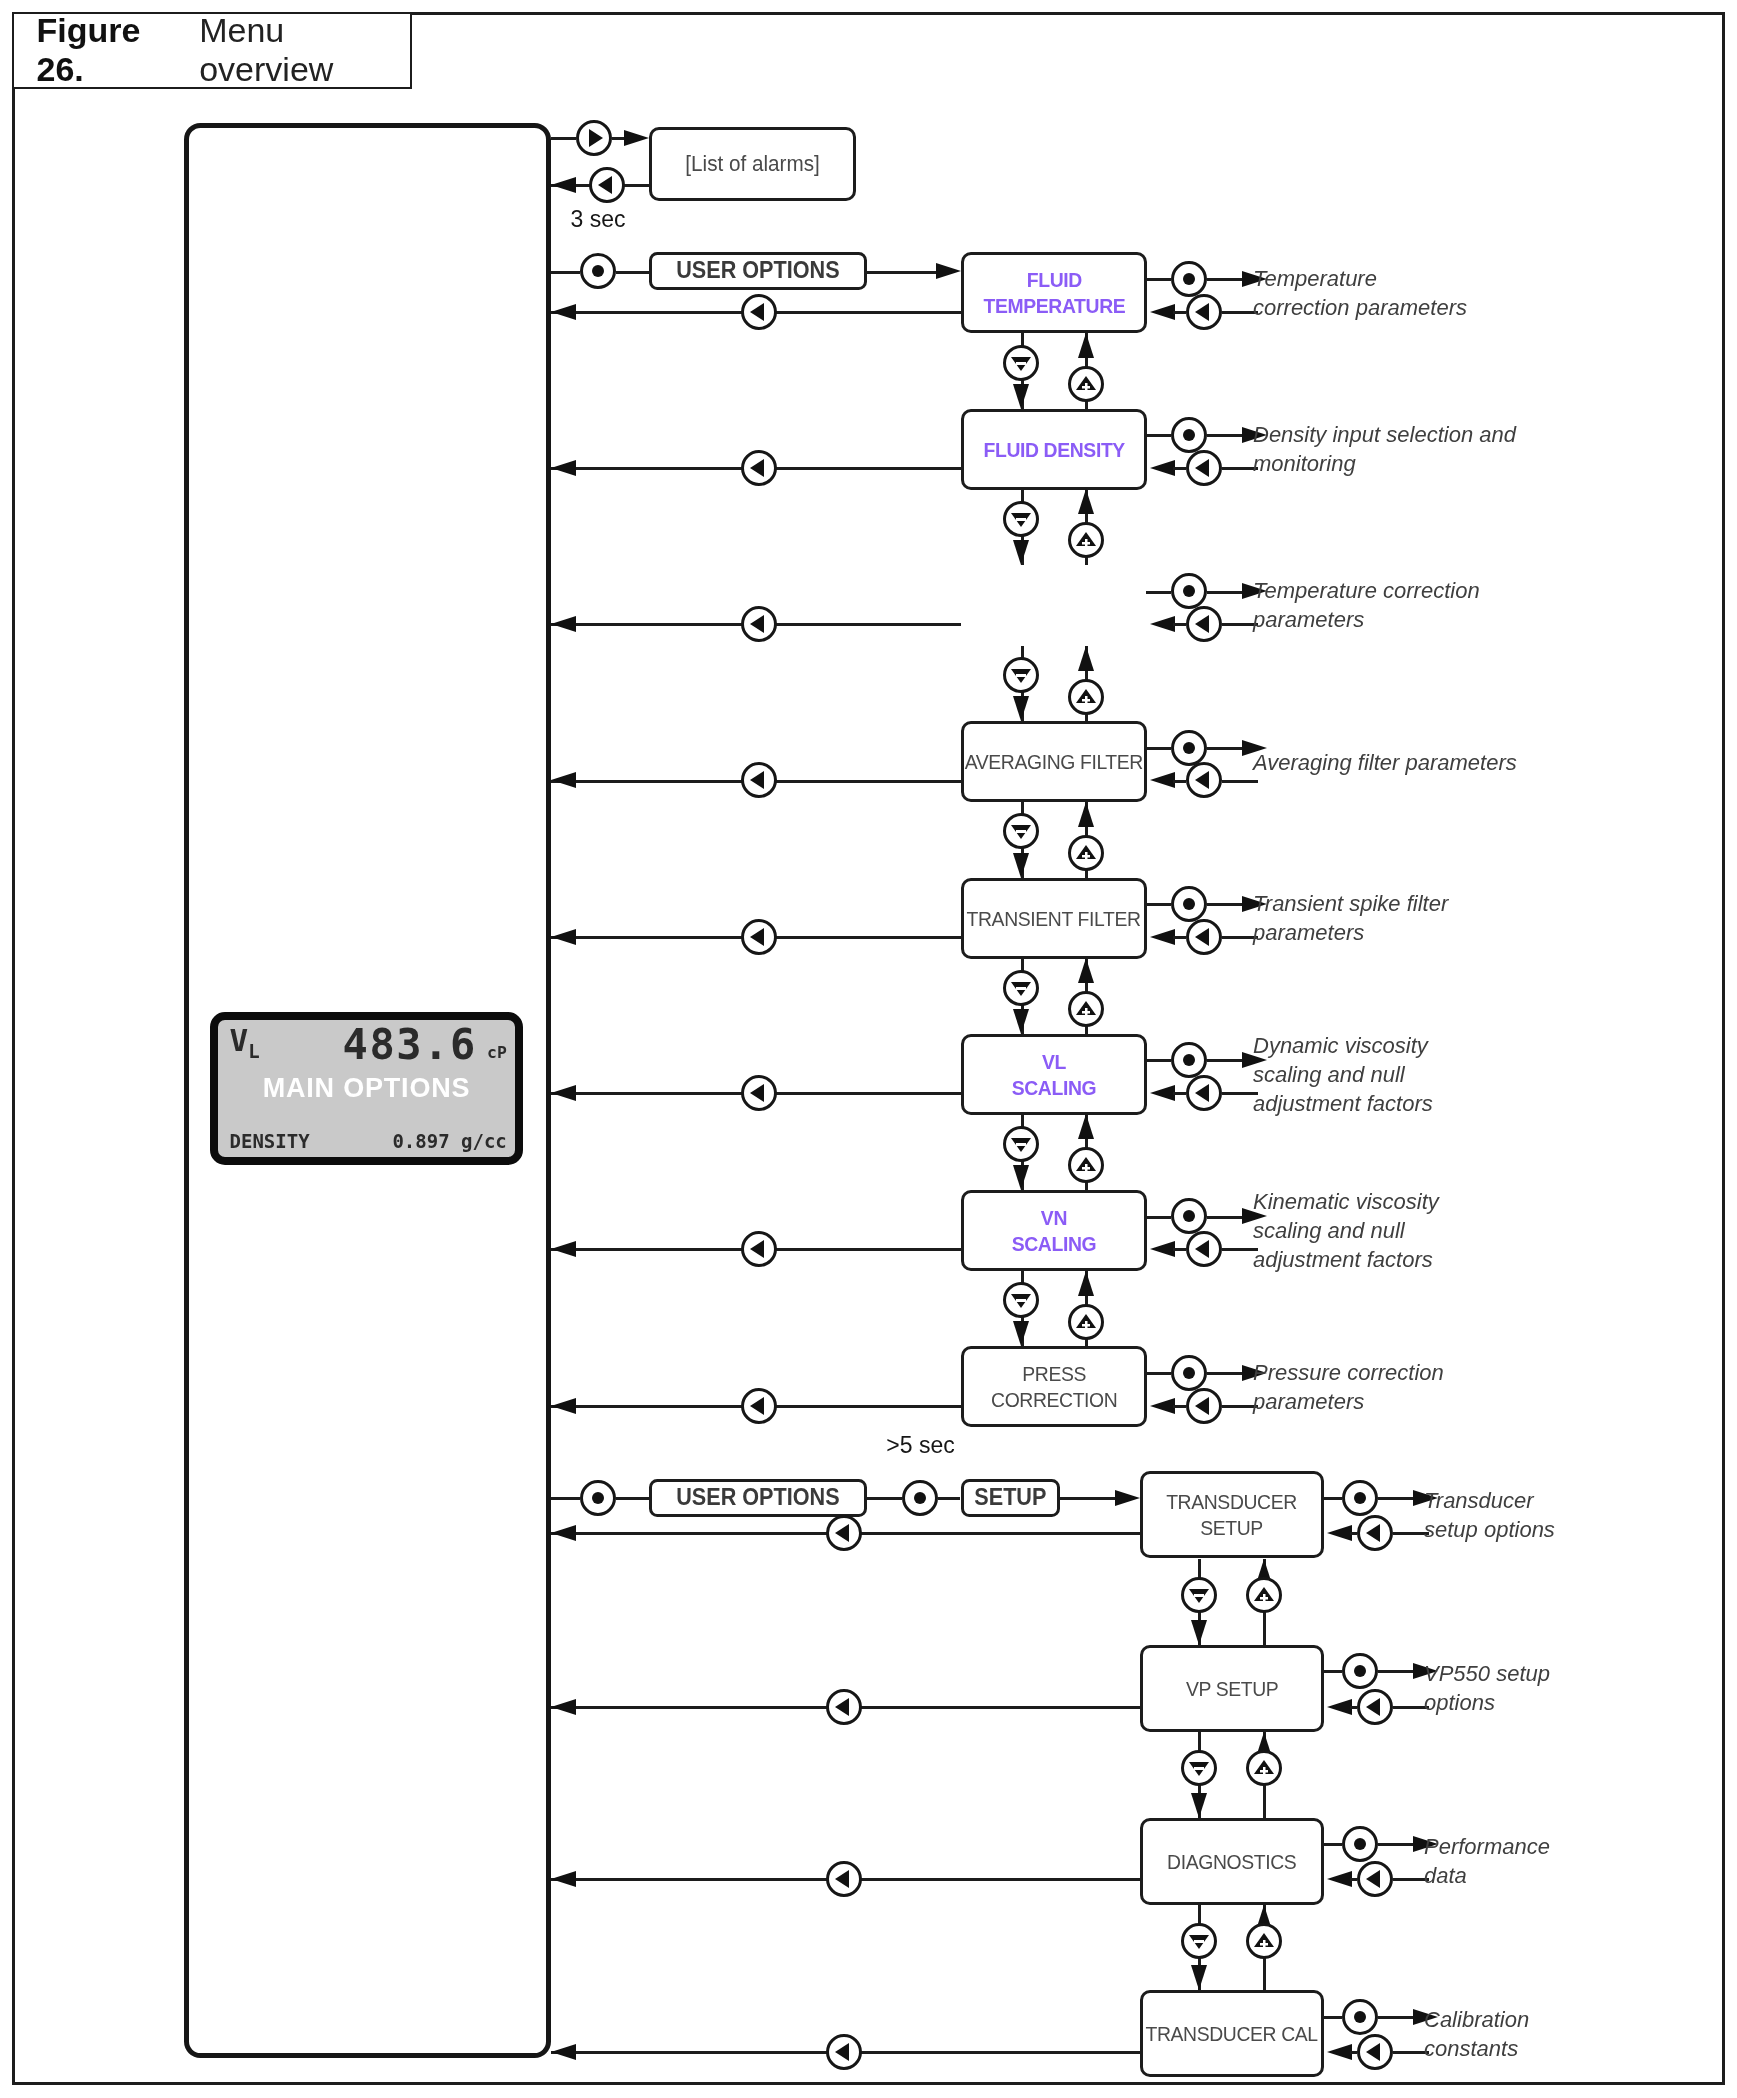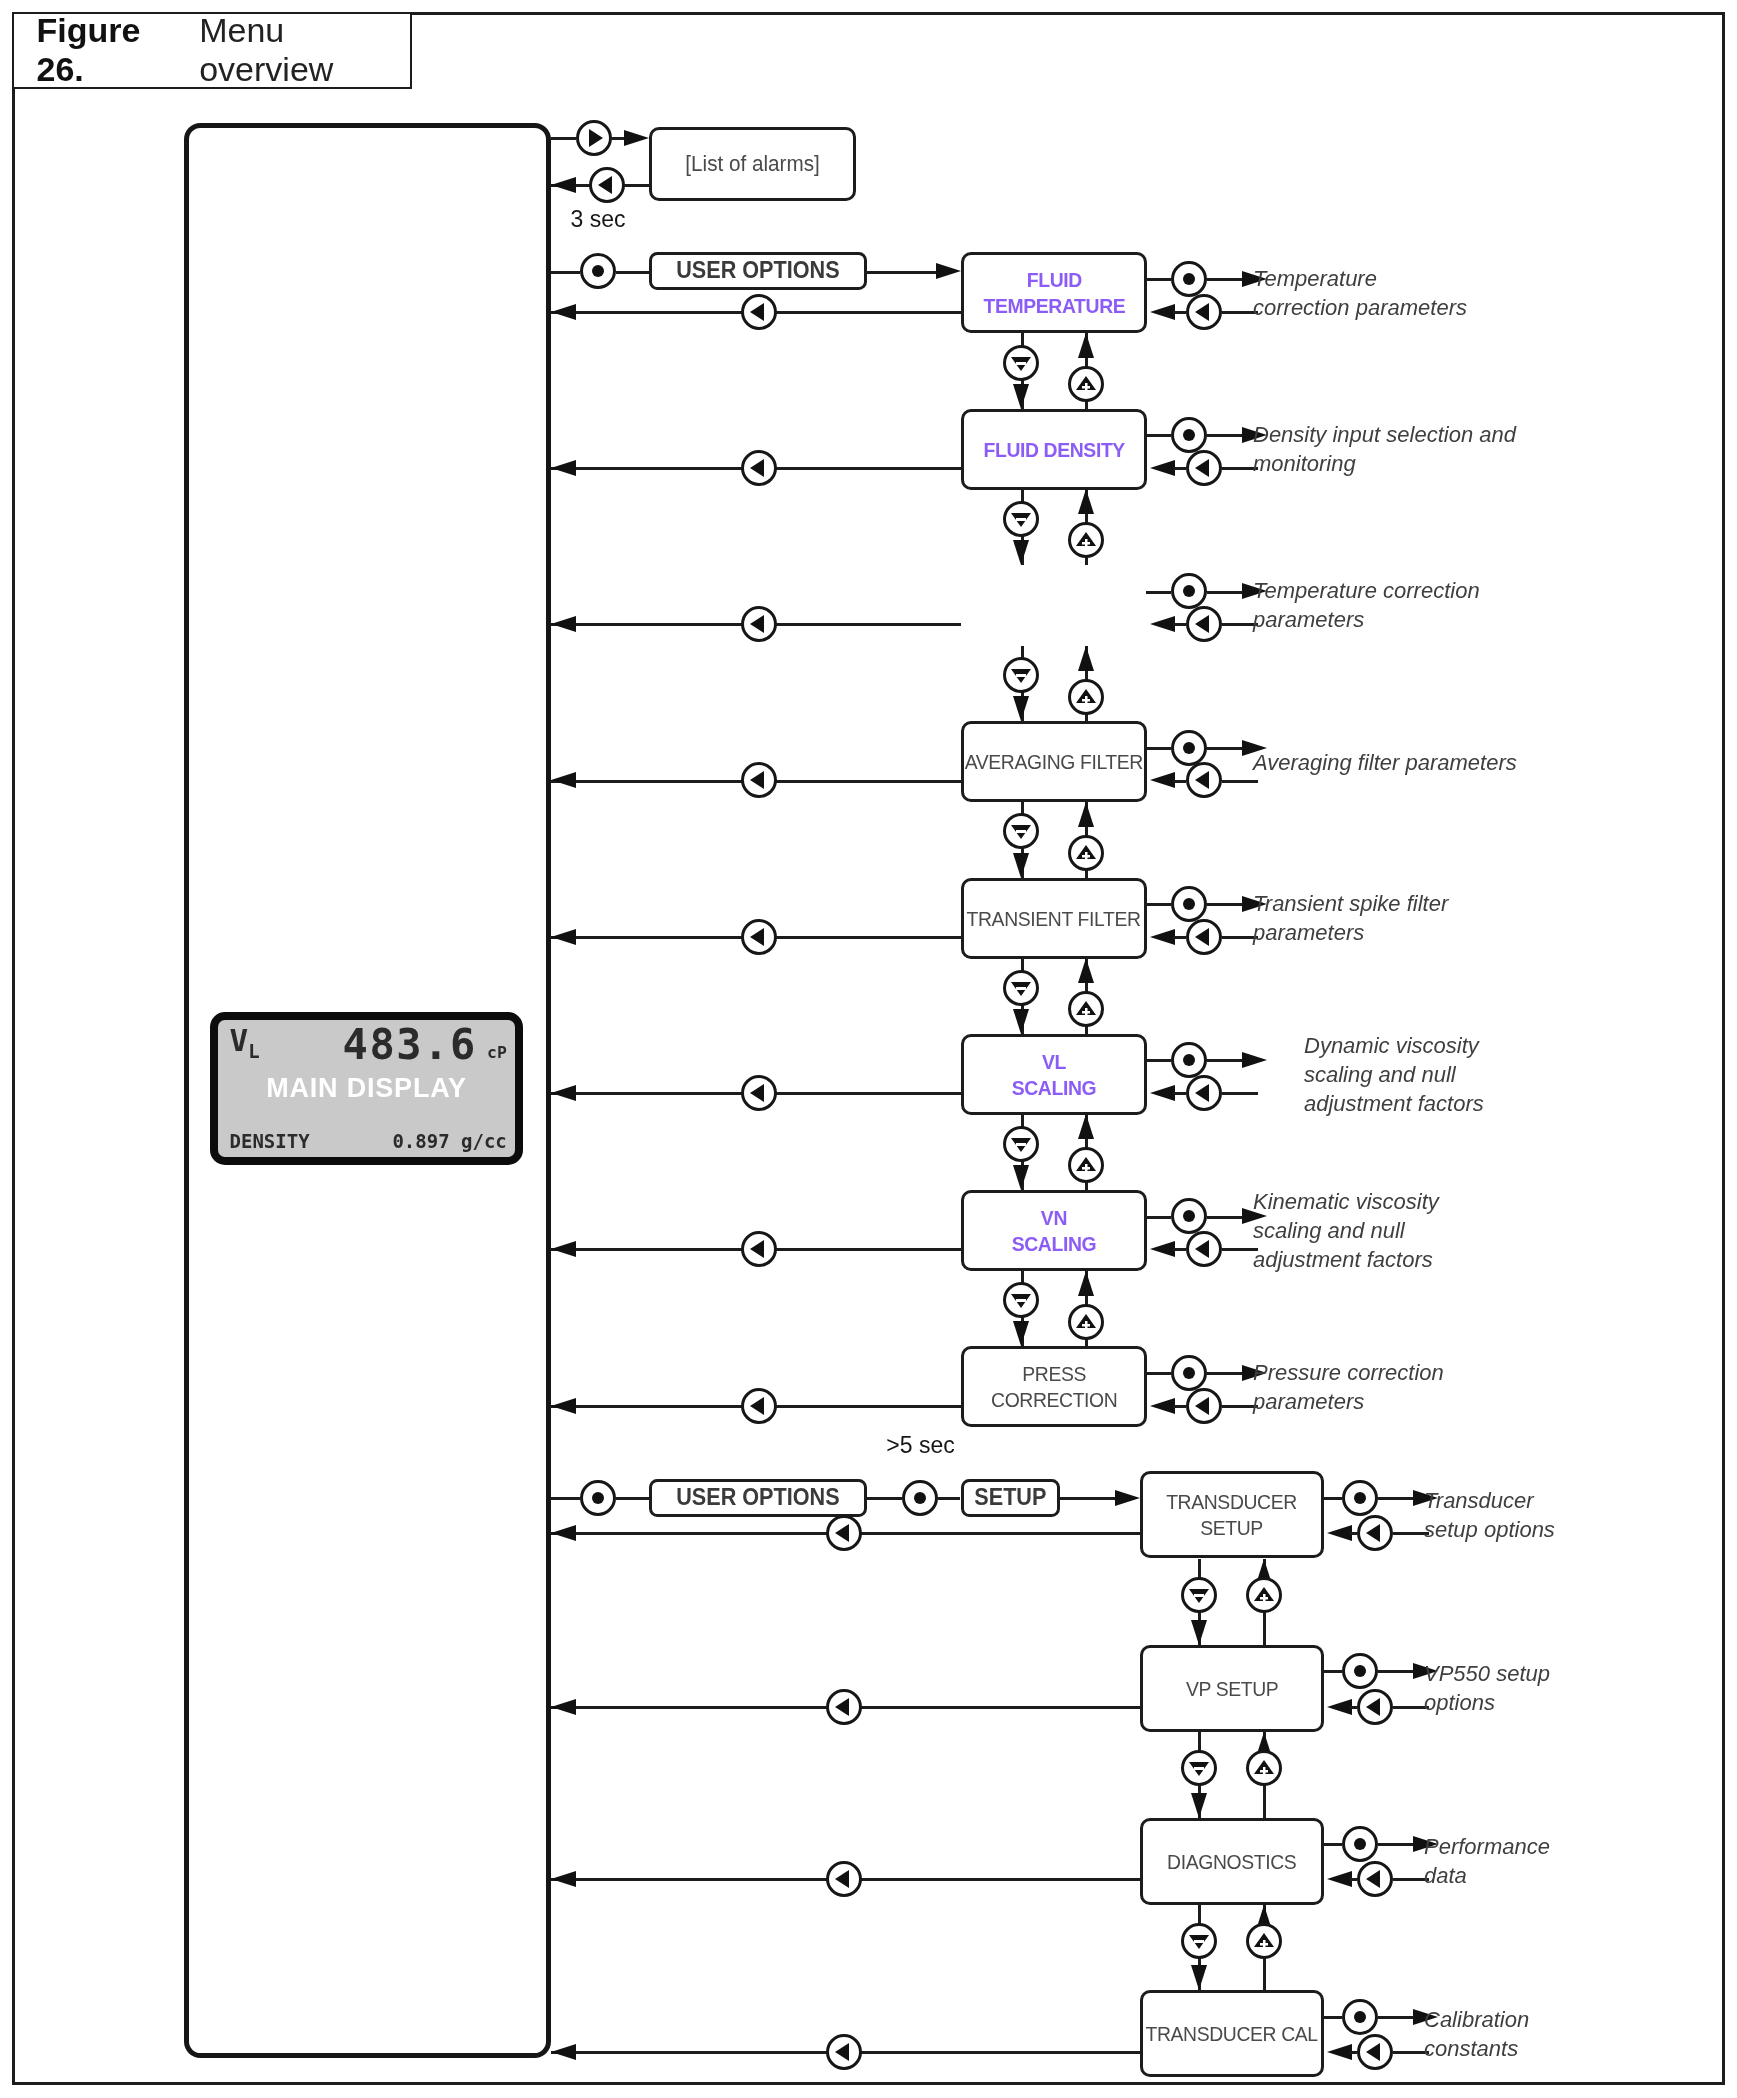--- a/index.html
+++ b/index.html
@@ -178,21 +178,21 @@
   <i class="h" style="left:1207px;top:1059px;width:36px"></i>
   <span class="ah-r" style="left:1267px;top:1060px"></span>
   <span class="ah-l" style="left:1150px;top:1093px"></span>
   <i class="h" style="left:1173px;top:1092px;width:13px"></i>
   <i class="h" style="left:1222px;top:1092px;width:36px"></i>
   <span class="btn k-left" style="left:759px;top:1093px"></span>
   <span class="btn k-enter" style="left:1189px;top:1060px"></span>
   <span class="btn k-left" style="left:1204px;top:1093px"></span>
   <div class="box bd" style="left:961px;top:1034px;width:186px;height:81px"><span>VL
 SCALING</span></div>
-  <div class="ann" style="left:1304px;top:1074px">Dynamic viscosity
+  <div class="ann" style="left:1253px;top:1074px">Dynamic viscosity
 scaling and null
 adjustment factors</div>
   <i class="v" style="left:1021px;top:1114px;height:76px"></i>
   <span class="ah-d" style="left:1021px;top:1190px"></span>
   <i class="v" style="left:1085px;top:1114px;height:76px"></i>
   <span class="ah-u" style="left:1086px;top:1114px"></span>
   <span class="btn k-down" style="left:1021px;top:1144px"></span>
   <span class="btn k-up" style="left:1086px;top:1165px"></span>
 
   <i class="h" style="left:551px;top:1248px;width:410px"></i>
@@ -322,18 +322,18 @@
   <span class="btn k-enter" style="left:1360px;top:2017px"></span>
   <span class="btn k-left" style="left:1375px;top:2052px"></span>
   <div class="box" style="left:1140px;top:1990px;width:184px;height:87px"><span>TRANSDUCER CAL</span></div>
   <div class="ann" style="left:1424px;top:2034px">Calibration
 constants</div>
 
   <div class="lcd">
     <span class="p"><span>V</span><sub>L</sub></span>
     <span class="val">483.6</span>
     <span class="unit">cP</span>
-    <div class="nm">MAIN DISPLAY</div>
+    <div class="nm">MAIN OPTIONS</div>
     <span class="bl">DENSITY</span>
     <span class="bv">0.897 g/cc</span>
   </div>
 </div>
 
 
 </body></html>

